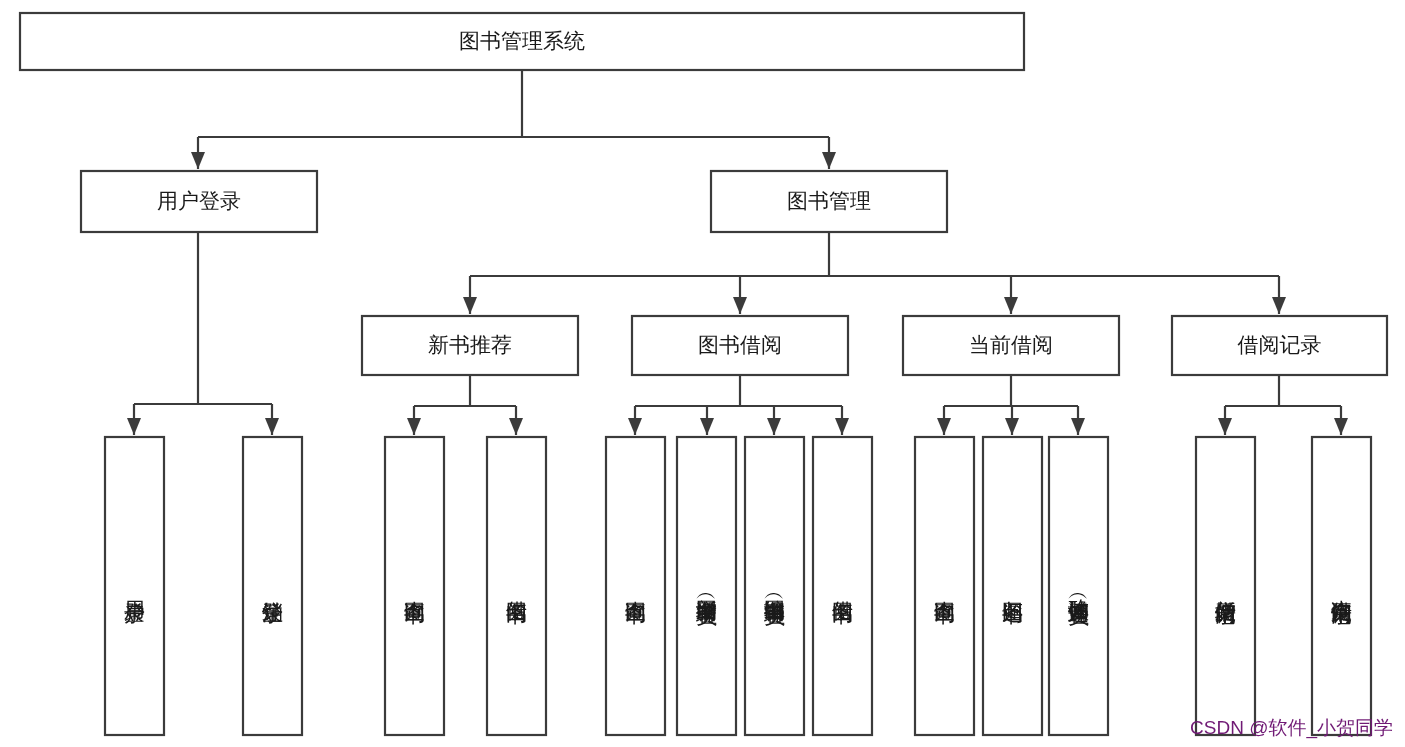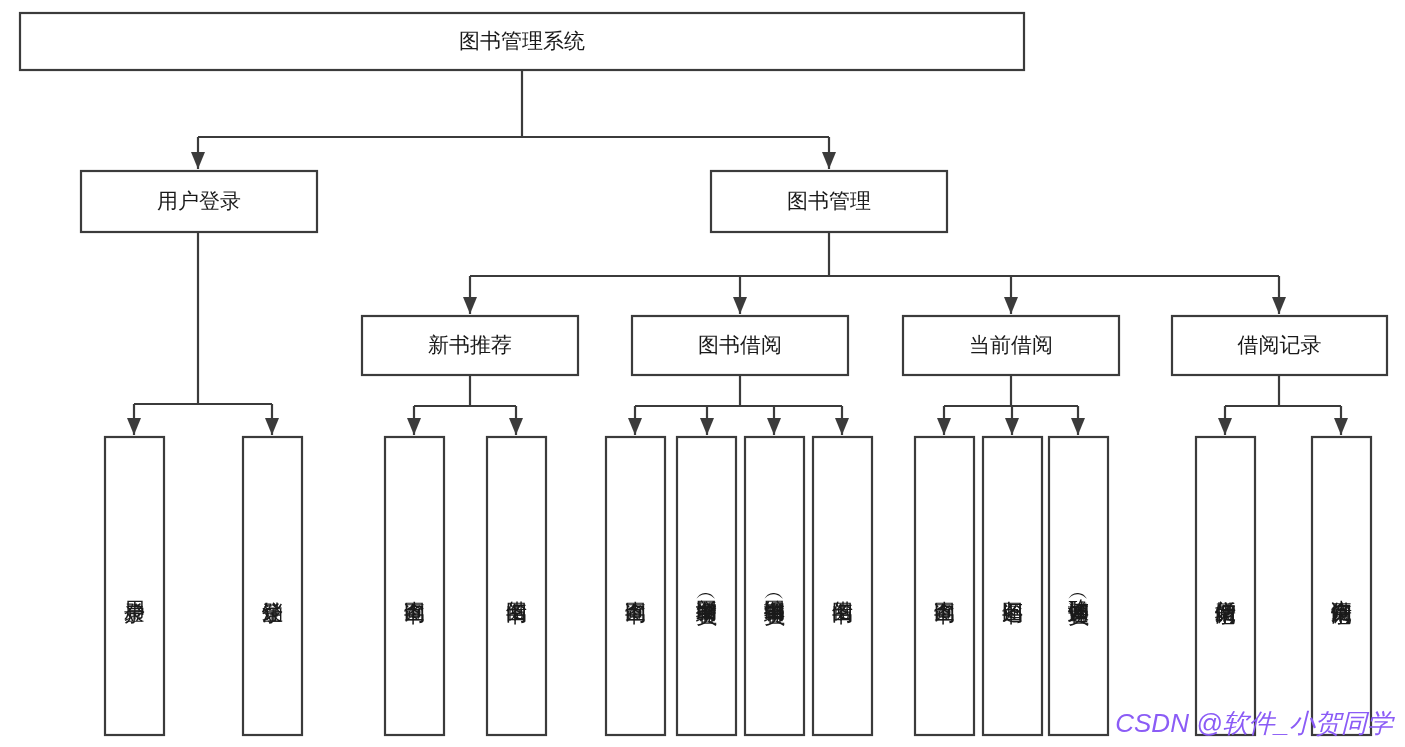--- a/index.html
+++ b/index.html
@@ -70,25 +70,24 @@
     top: 0;
     width: 1405px;
     height: 747px;
     pointer-events: none;
   }
   .watermark {
     position: absolute;
     right: 12px;
     bottom: 6px;
     font-family: "Liberation Sans", "DejaVu Sans", sans-serif;
-    font-size: 26px;
-    color: #8b5cf6;
+    font-size: 19px;
+    color: #701a75;
     white-space: nowrap;
     user-select: none;
-    font-style: italic;
   }
 </style>
 </head>
 <body>
 
 <div id="diagram-root">
 
   <svg class="flowchart" viewBox="0 0 1405 747">
     <g id="connector-layer">
         <line x1="522" y1="70" x2="522" y2="137" class="connector"></line>

